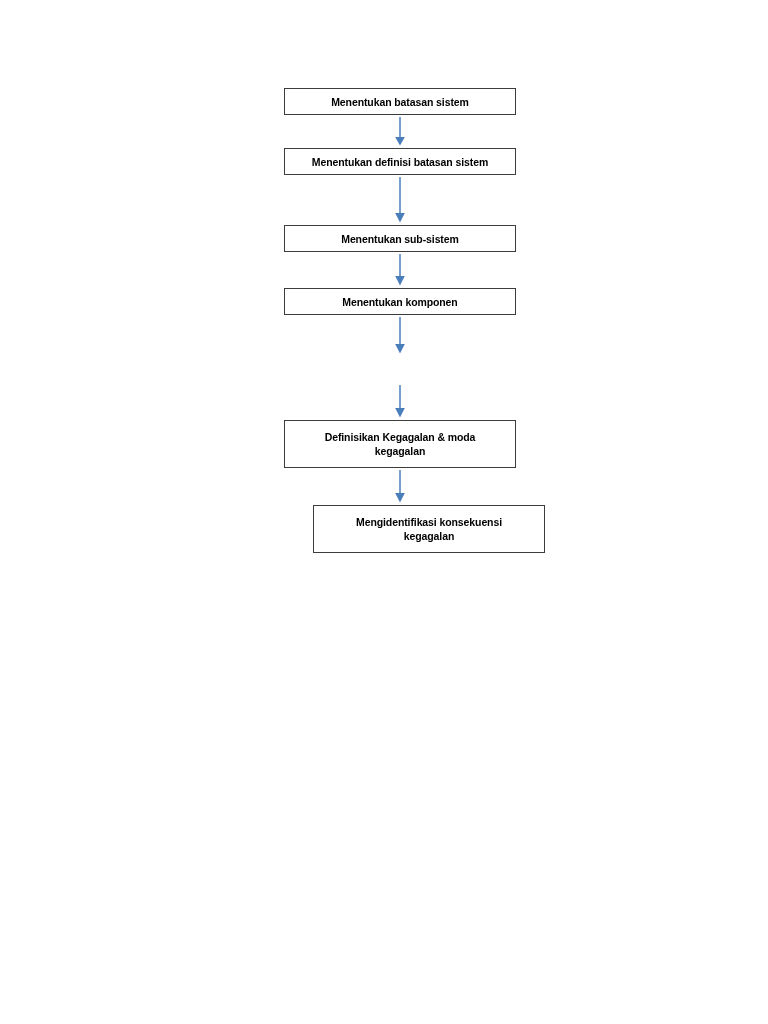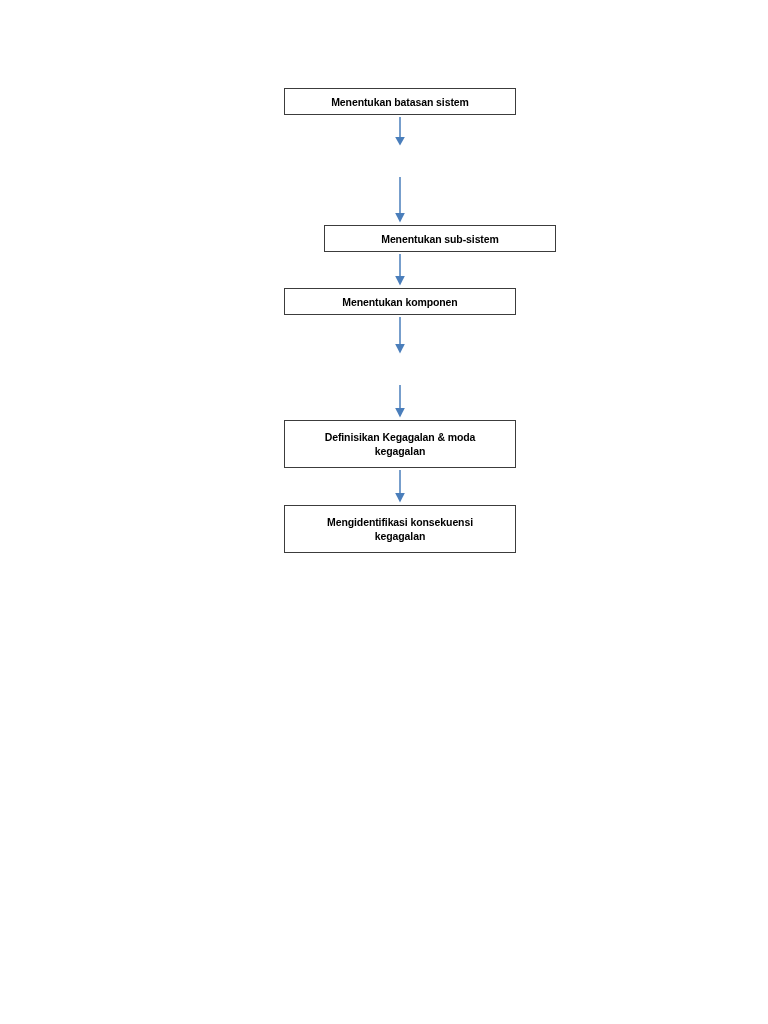--- a/index.html
+++ b/index.html
@@ -73,29 +73,32 @@
     <span class="node-label">Menentukan batasan sistem</span>
   </div>
 
   <div class="connector" style="top:117px; height:29px;">
     <svg width="16" height="29" viewBox="0 0 16 29" aria-hidden="true">
       <line x1="8" y1="0" x2="8" y2="21" stroke="#4a7ebb" stroke-width="1.5"></line>
       <polygon points="3.2,20 12.8,20 8,28.5" fill="#4a7ebb"></polygon>
     </svg>
   </div>
 
+  <div class="node h1" style="top:148px;">
+    <span class="node-label">Menentukan definisi batasan sistem</span>
+  </div>
 
   <div class="connector" style="top:177px; height:46px;">
     <svg width="16" height="46" viewBox="0 0 16 46" aria-hidden="true">
       <line x1="8" y1="0" x2="8" y2="37" stroke="#4a7ebb" stroke-width="1.5"></line>
       <polygon points="3.2,36 12.8,36 8,45.5" fill="#4a7ebb"></polygon>
     </svg>
   </div>
 
-  <div class="node h1" style="top:225px;margin-left:40px;">
+  <div class="node h1" style="top:225px;">
     <span class="node-label">Menentukan sub-sistem</span>
   </div>
 
   <div class="connector" style="top:254px; height:32px;">
     <svg width="16" height="32" viewBox="0 0 16 32" aria-hidden="true">
       <line x1="8" y1="0" x2="8" y2="23" stroke="#4a7ebb" stroke-width="1.5"></line>
       <polygon points="3.2,22 12.8,22 8,31.5" fill="#4a7ebb"></polygon>
     </svg>
   </div>
 
@@ -123,18 +126,18 @@
 kegagalan</span>
   </div>
 
   <div class="connector" style="top:470px; height:33px;">
     <svg width="16" height="33" viewBox="0 0 16 33" aria-hidden="true">
       <line x1="8" y1="0" x2="8" y2="24" stroke="#4a7ebb" stroke-width="1.5"></line>
       <polygon points="3.2,23 12.8,23 8,32.5" fill="#4a7ebb"></polygon>
     </svg>
   </div>
 
-  <div class="node h2" style="top:505px;">
+  <div class="node h2" style="top:505px;margin-left:29px;">
     <span class="node-label">Mengidentifikasi konsekuensi
 kegagalan</span>
   </div>
 
 </div>
 
 </body></html>

